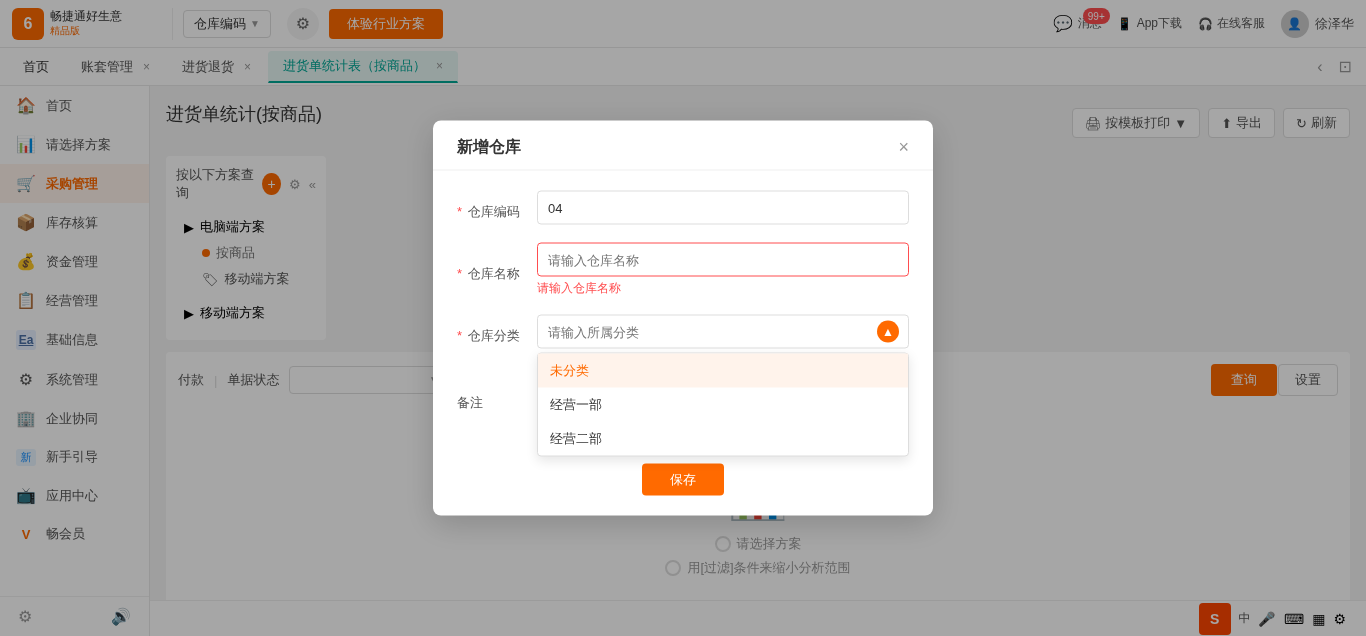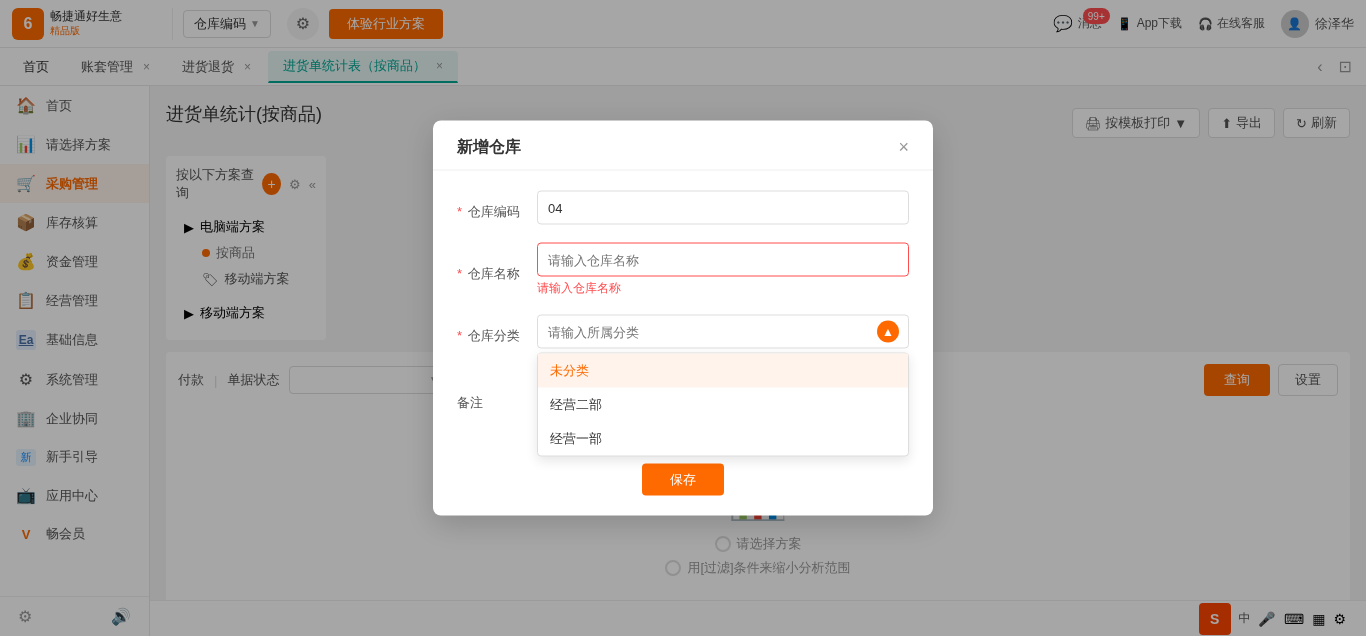--- a/index.html
+++ b/index.html
@@ -409,21 +409,21 @@
             <span style="color:#ddd;">|</span>
             <span style="color:#555;font-size:13px;">单据状态</span>
             <div style="width:160px;height:28px;border:1px solid #ddd;border-radius:4px;background:#fff;display:flex;align-items:center;padding:0 8px;color:#999;font-size:12px;">
               <span style="flex:1;"></span>
               <span>▼</span>
             </div>
             <span style="color:#ddd;">|</span>
             <span style="color:#555;font-size:13px;">商品</span>
             <span style="color:#999;cursor:pointer;">···</span>
           </div>
-          <div style="display:flex;gap:8px;margin-left:30px;">
+          <div style="display:flex;gap:1px;margin-left:30px;">
             <button class="query-btn">查询</button>
             <button class="set-btn">设置</button>
           </div>
         </div>
 
         <div style="text-align:center;padding:60px 20px;color:#bbb;">
           <div style="font-size:48px;margin-bottom:12px;">📊</div>
           <div style="font-size:13px;color:#999;">
             <div style="margin-bottom:6px;display:flex;align-items:center;justify-content:center;gap:6px;">
               <span style="width:16px;height:16px;border-radius:50%;border:2px solid #ddd;display:inline-block;"></span>
@@ -487,22 +487,22 @@
         <span>仓库分类</span>
       </div>
       <div class="form-field" style="position:relative;">
         <div style="position:relative;">
           <input type="text" class="form-input" placeholder="请输入所属分类" style="padding-right: 40px;">
           <div class="select-arrow">▲</div>
         </div>
 
         <div class="dropdown-list">
           <div class="dropdown-item selected">未分类</div>
+          <div class="dropdown-item">经营一部</div>
           <div class="dropdown-item">经营二部</div>
-          <div class="dropdown-item">经营一部</div>
         </div>
       </div>
     </div>
 
     <div class="form-row">
       <div class="form-label">备注</div>
       <div class="form-field">
         <textarea class="textarea-input" style=""></textarea>
       </div>
     </div>

